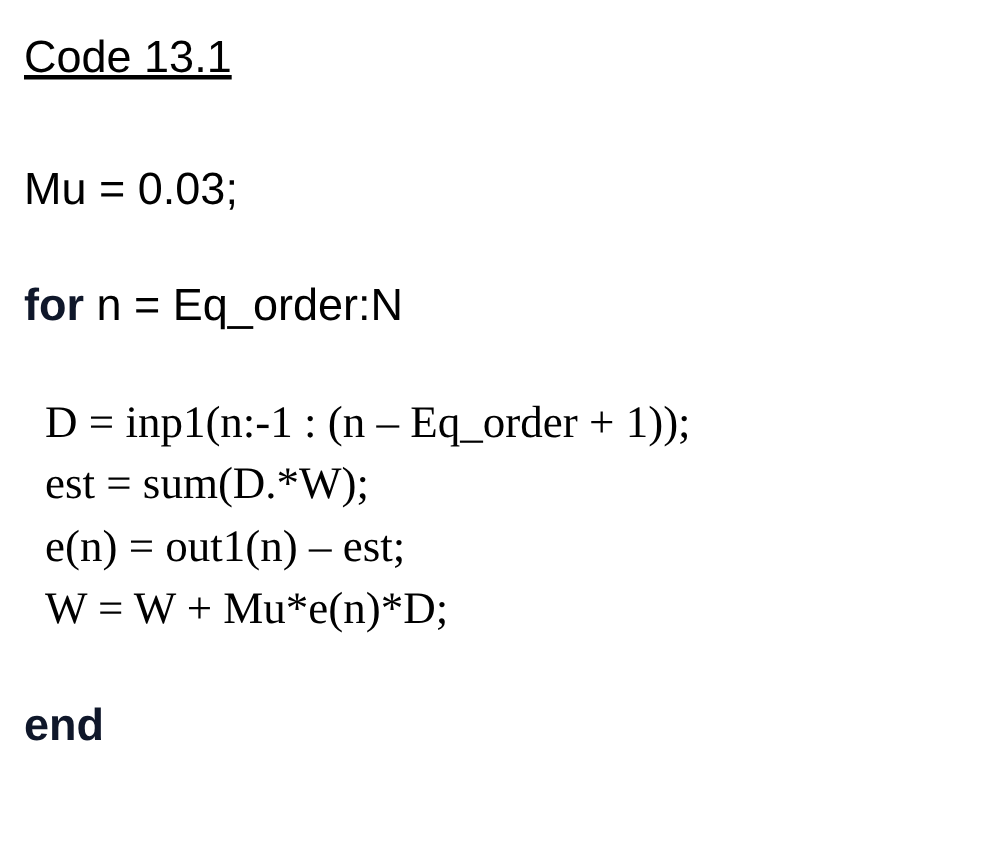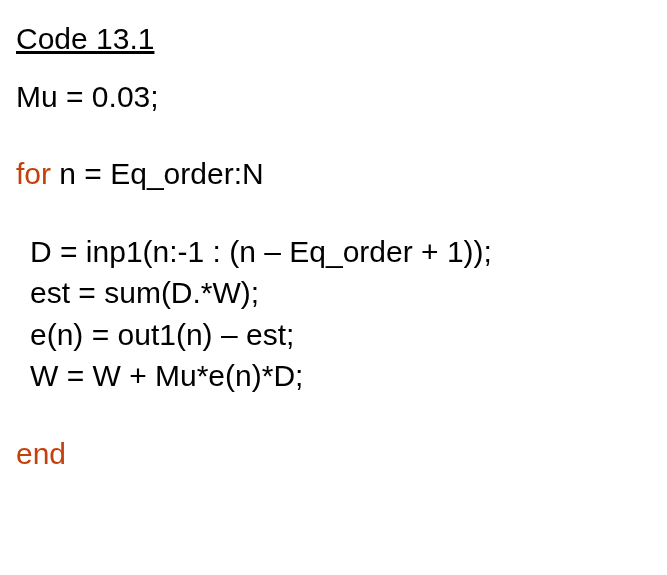--- a/index.html
+++ b/index.html
@@ -9,33 +9,35 @@
       height: 575px;
       box-sizing: border-box;
       font-family: Arial, Helvetica, sans-serif;
       font-size: 30px;
       line-height: 1.25;
       background: #fff;
       color: #000;
     }
     .title {
       text-decoration: underline;
-      margin-bottom: 20px;
+      margin-bottom: 50px;
     }
     .line {
       margin-bottom: 4px;
     }
     .gap {
       height: 36px;
     }
     .keyword {
-      color: #c2410c;
+      color: #0f172a;
+      font-weight: bold;
     }
     .indent {
       padding-left: 14px;
+      font-family: Liberation Serif, serif;
     }
   </style>
 </head>
 <body>
 
 <div class="title">Code 13.1</div>
 
 <div class="line">Mu = 0.03;</div>
 
 <div class="gap"></div>

